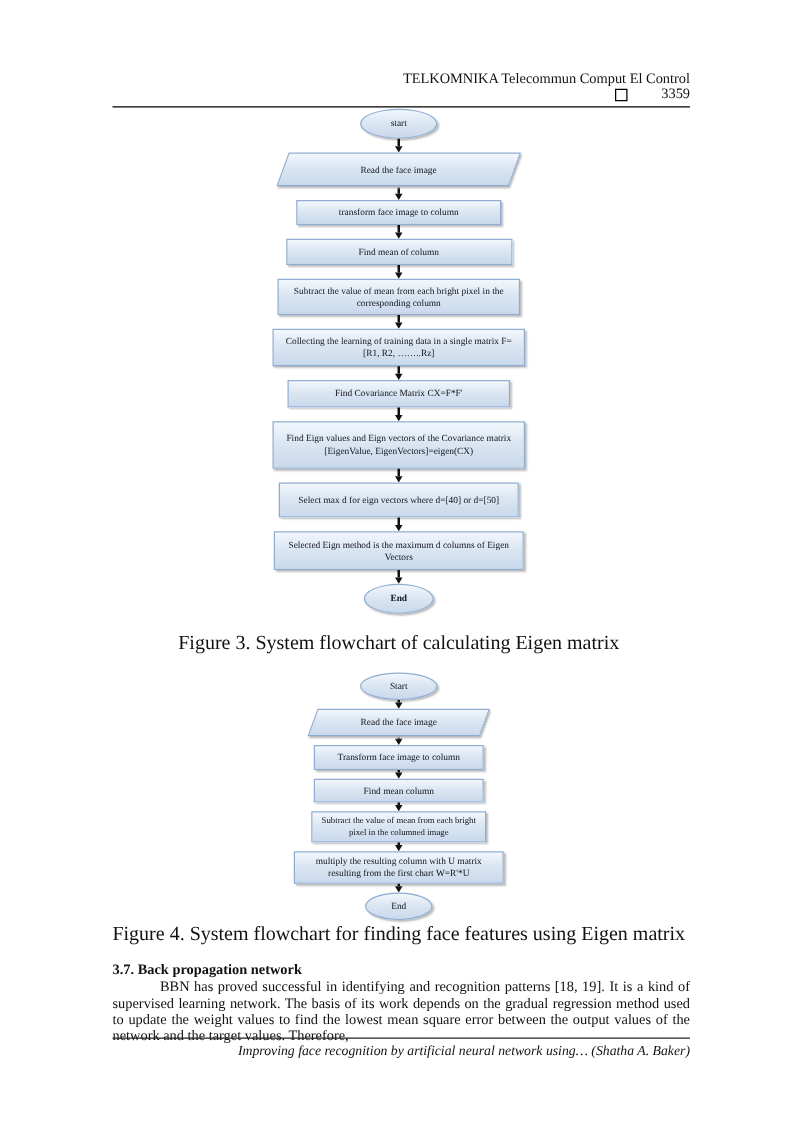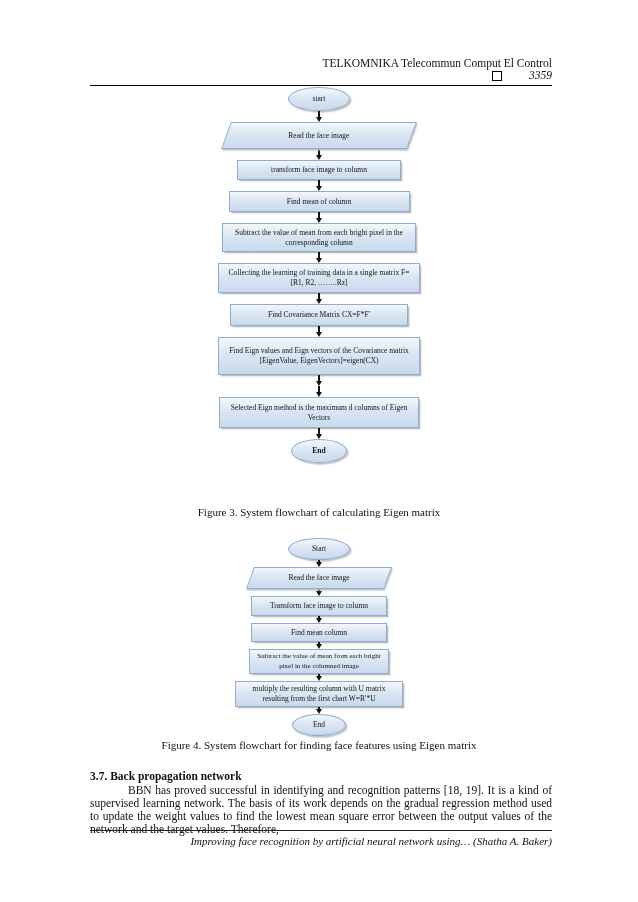--- a/index.html
+++ b/index.html
@@ -3,21 +3,21 @@
 <meta charset="utf-8">
 <style>
   html,body{margin:0;padding:0;background:#ffffff;}
   body{width:638px;height:902px;font-family:"Liberation Serif", serif;color:#111;}
   .page{position:relative;width:638px;height:902px;background:#fff;overflow:hidden;}
 
   
   .header{position:absolute;top:57px;left:90px;right:86px;border-bottom:1.2px solid #000;
           padding-bottom:4px;display:flex;align-items:flex-end;justify-content:space-between;
           font-size:11.5px;flex-direction:column;}
-  .header-right{display:flex;align-items:flex-end;gap:27px;font-style:italic;}
+  .header-right{display:flex;align-items:flex-end;gap:27px;}
   .sq-icon{display:inline-block;width:8px;height:8px;border:1.2px solid #000;background:#fff;}
 
   
   .fc{position:absolute;left:0;width:100%;display:flex;flex-direction:column;align-items:center;}
   .node{box-sizing:border-box;display:flex;align-items:center;justify-content:center;text-align:center;
         font-size:7.5px;line-height:10px;color:#10141c;
         background:linear-gradient(180deg,#f3f7fc 0%,#dbe6f2 45%,#c9d9ec 100%);
         border:1px solid #8fadd1;box-shadow:1.5px 1.5px 1.5px #bdbdbd;padding:1px 5px;}
   .terminator{border-radius:50%;}
   .bold{font-weight:bold;}
@@ -26,21 +26,21 @@
   .arrow{display:flex;flex-direction:column;align-items:center;}
   .arrow-line{width:1.4px;background:#111;}
   .f3 .arrow-line{height:6px}
   .f4 .arrow-line{height:2px}
   .arrow-head{width:0;height:0;border-left:3.5px solid transparent;border-right:3.5px solid transparent;
               border-top:5px solid #111;}
 
   #fig3{top:87px;}
   #fig4{top:538px;}
 
-  .caption{position:absolute;left:0;width:100%;text-align:center;font-size:11px;}
+  .caption{position:absolute;left:0;width:100%;text-align:center;font-size:16px;}
   #fig3-caption{top:506px;}
   #fig4-caption{top:739px;}
 
   .section-heading{position:absolute;top:770px;left:90px;right:86px;font-size:11.5px;font-weight:bold;}
   .body-text{position:absolute;top:784px;left:90px;right:86px;font-size:11.5px;line-height:13px;
              text-align:justify;text-indent:38px;}
   .footer{position:absolute;top:830px;left:90px;right:86px;border-top:1.4px solid #222;
           padding-top:4px;text-align:right;font-size:11px;font-style:italic;}
 </style>
 </head>
@@ -106,20 +106,23 @@
         <span class="arrow-line"></span>
         <span class="arrow-head"></span>
       </div>
     <div class="node" style="width:202px;height:38px;">
       <span>Find Eign values and Eign vectors of the Covariance matrix [EigenValue, EigenVectors]=eigen(CX)</span>
     </div>
     <div class="arrow f3">
         <span class="arrow-line"></span>
         <span class="arrow-head"></span>
       </div>
+    <div class="node" style="width:192px;height:28px;">
+      <span>Select max d for eign vectors where  d=[40]  or d=[50]</span>
+    </div>
     <div class="arrow f3">
         <span class="arrow-line"></span>
         <span class="arrow-head"></span>
       </div>
     <div class="node" style="width:200px;height:31px;">
       <span>Selected Eign method is the maximum d columns of Eigen Vectors</span>
     </div>
     <div class="arrow f3">
         <span class="arrow-line"></span>
         <span class="arrow-head"></span>

